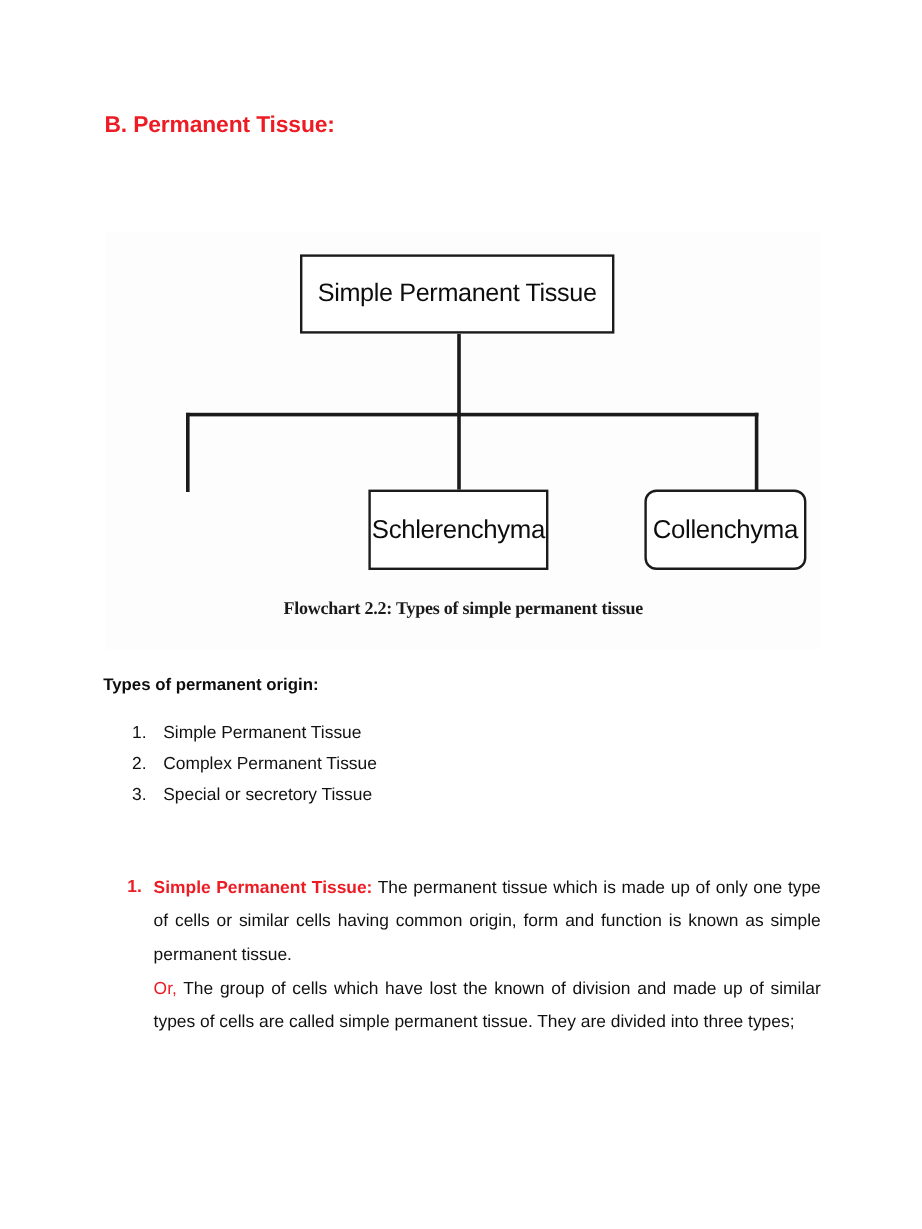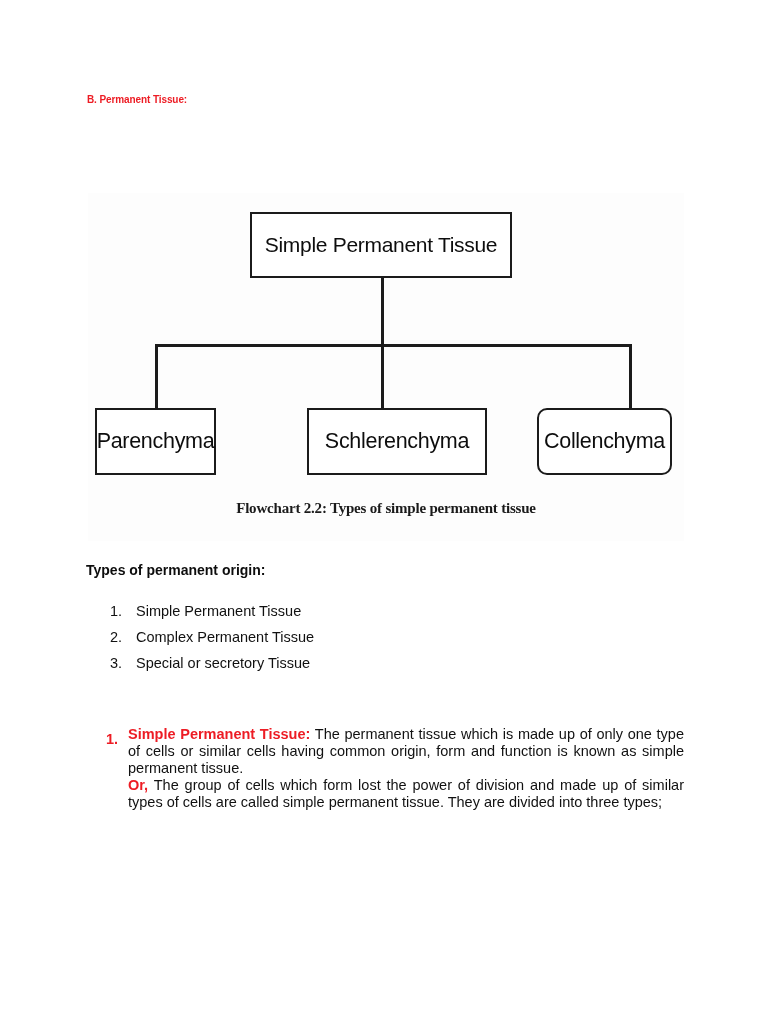--- a/index.html
+++ b/index.html
@@ -23,21 +23,21 @@
     width: 768px;
     height: 1024px;
     background: #ffffff;
   }
 
   
   .section-heading {
     position: absolute;
     left: 87px;
     top: 94px;
-    font-size: 10px;
+    font-size: 19px;
     font-weight: bold;
     color: #ED1C24;
     letter-spacing: -0.1px;
   }
 
   
   .intro-para {
     position: absolute;
     left: 88px;
     top: 131px;
@@ -82,21 +82,21 @@
     width: 262px;
     height: 66px;
     font-size: 21px;
   }
   .fc-box-leaf {
     top: 215px;
     height: 67px;
     font-size: 21.5px;
   }
   .leaf-1 { left: 7px;   width: 121px; }
-  .leaf-2 { left: 219px; width: 180px; }
+  .leaf-2 { left: 219px; width: 150px; }
   .leaf-3 { left: 449px; width: 135px; border-radius: 10px; }
 
   .fc-line { position: absolute; background: #1b1b1b; }
   
   .stem-root { left: 293px; top: 85px; width: 3px; height: 68px; }
   
   .bar { left: 67px; top: 151px; width: 477px; height: 3px; }
   
   .drop-1 { left: 67px;  top: 151px; width: 3px; height: 66px; }
   .drop-2 { left: 293px; top: 151px; width: 3px; height: 66px; }
@@ -159,30 +159,30 @@
     width: 22px;
     flex: 0 0 22px;
     font-size: 14.5px;
     line-height: 26.5px;
     font-weight: bold;
     color: #ED1C24;
   }
   .def-body {
     flex: 1 1 auto;
     font-size: 14.5px;
-    line-height: 17px;
+    line-height: 28px;
     text-align: justify;
     color: #111111;
   }
   .def-lead {
     font-weight: bold;
     color: #ED1C24;
   }
   .def-or {
-    font-weight: bold;
+    font-weight: normal;
     color: #ED1C24;
   }
   .def-para-2 {
     margin-top: 0;
   }
 </style>
 </head>
 <body>
 
 <div class="page">
@@ -194,21 +194,20 @@
     <div class="figure-canvas">
 
       <div class="fc-line stem-root"></div>
       <div class="fc-line bar"></div>
       <div class="fc-line drop-1"></div>
       <div class="fc-line drop-2"></div>
       <div class="fc-line drop-3"></div>
 
       <div class="fc-box fc-box-root">Simple Permanent Tissue</div>
 
-      <div class="fc-box fc-box-leaf leaf-1">Parenchyma</div>
 
       <div class="fc-box fc-box-leaf leaf-2">Schlerenchyma</div>
 
       <div class="fc-box fc-box-leaf leaf-3">Collenchyma</div>
     </div>
 
     <div class="figure-caption">Flowchart 2.2: Types of simple permanent tissue</div>
   </div>
 
   <div class="types-heading">Types of permanent origin:</div>
@@ -227,19 +226,19 @@
       <span class="li-text">Special or secretory Tissue</span>
     </div>
   </div>
 
   <div class="def-block">
     <div class="def-row">
       <span class="def-num">1.</span>
       <div class="def-body">
         <span class="def-lead">Simple Permanent Tissue:</span><span> The permanent tissue which is made up of only one type of cells or similar cells having common origin, form and function is known as simple permanent tissue.</span>
         <div class="def-para-2">
-          <span class="def-or">Or,</span><span> The group of cells which form lost the power of division and made up of similar types of cells are called simple permanent tissue. They are divided into three types;</span>
+          <span class="def-or">Or,</span><span> The group of cells which have lost the known of division and made up of similar types of cells are called simple permanent tissue. They are divided into three types;</span>
         </div>
       </div>
     </div>
   </div>
 
 </div>
 
 </body></html>

